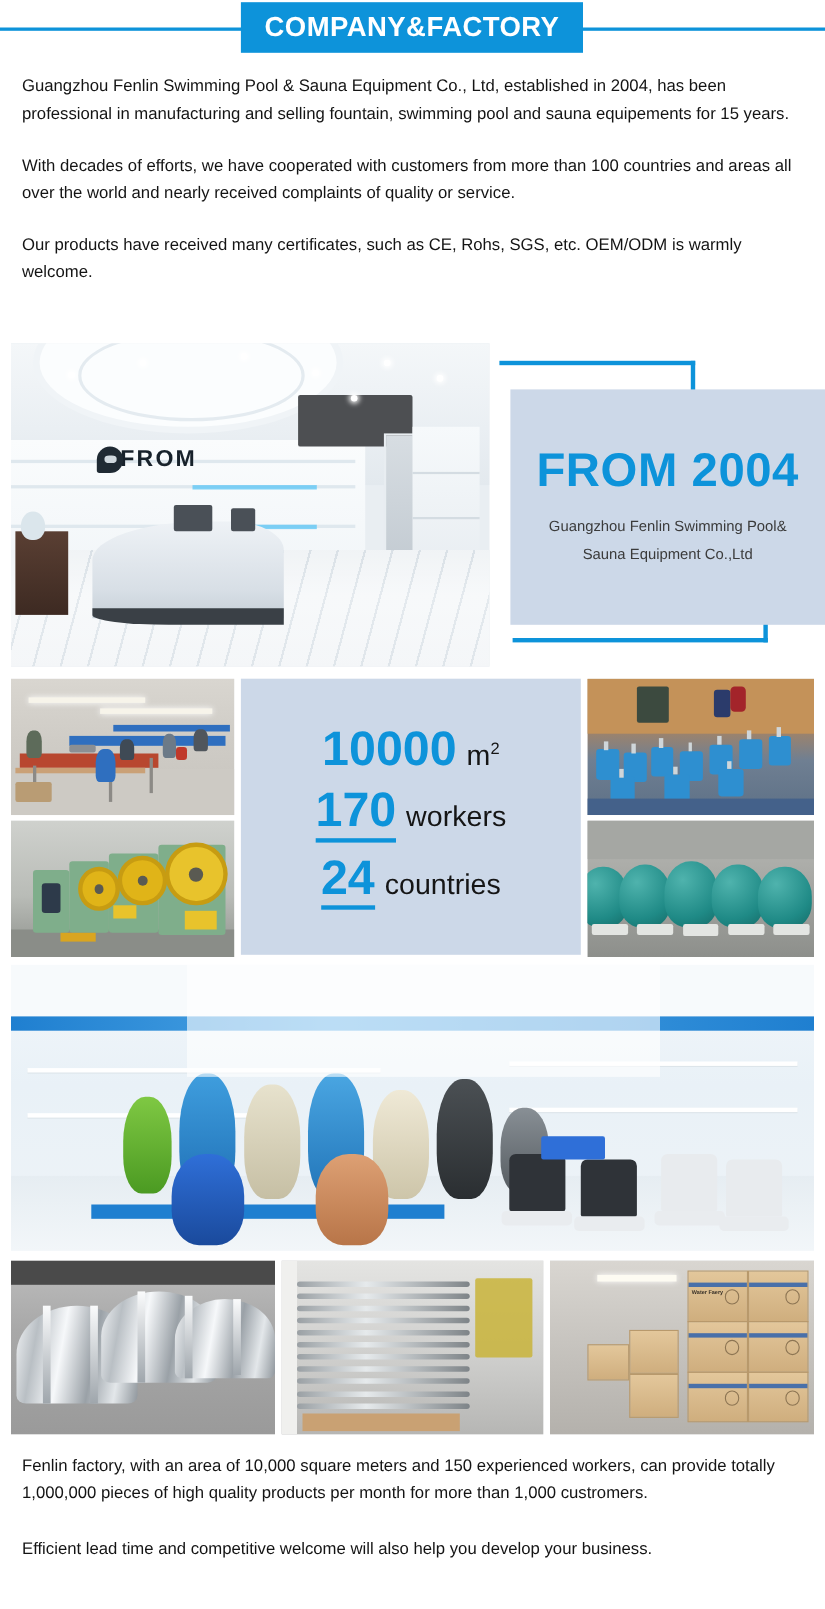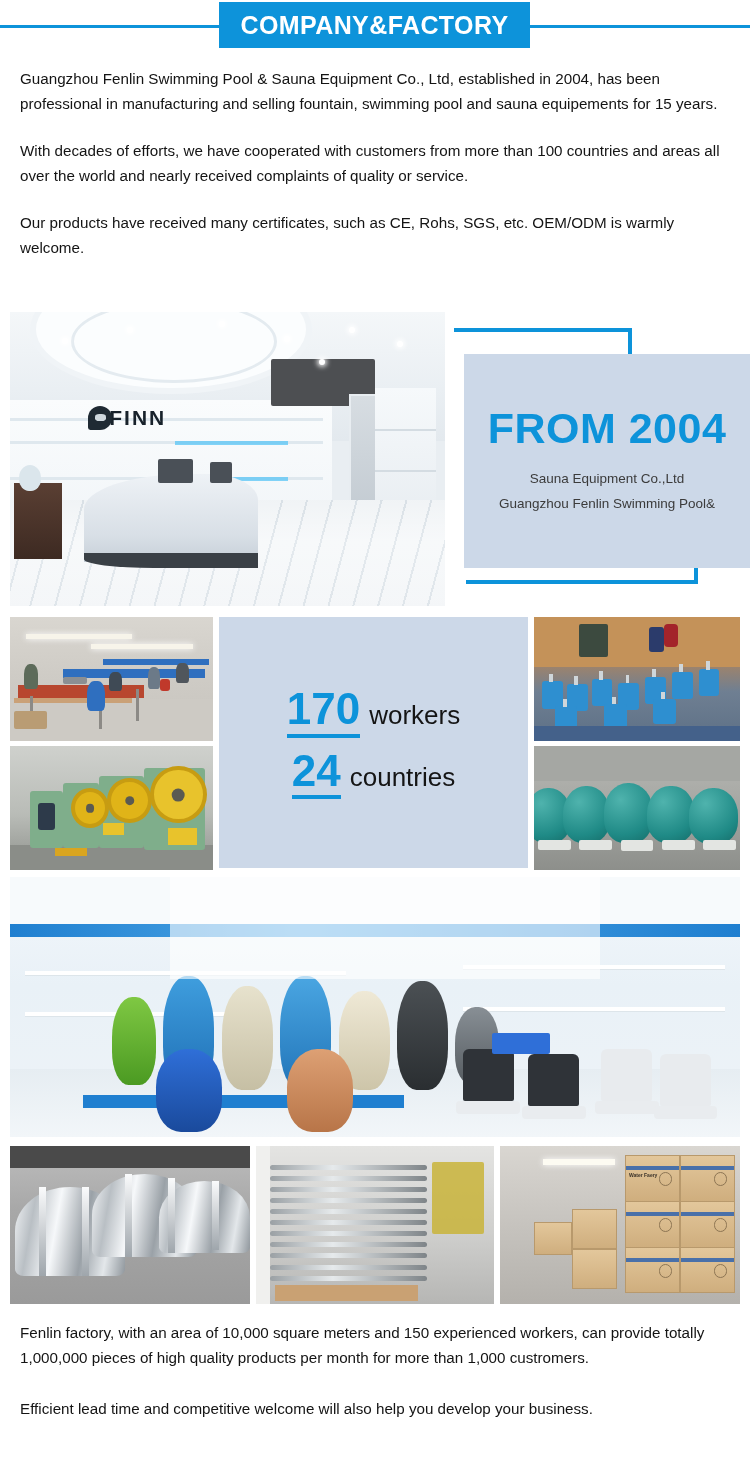--- a/index.html
+++ b/index.html
@@ -255,35 +255,35 @@
         <div class="lb-vase"></div>
         <div class="dot" style="left:12%;top:9%"></div>
         <div class="dot" style="left:27%;top:5%"></div>
         <div class="dot" style="left:48%;top:3%"></div>
         <div class="dot" style="left:63%;top:8%"></div>
         <div class="dot" style="left:78%;top:5%"></div>
         <div class="dot" style="left:89%;top:10%"></div>
         <div class="dot" style="left:71%;top:16%"></div>
         <div class="lb-logo">
           <span class="glyph"></span>
-          <span class="word">FINN</span>
+          <span class="word">FROM</span>
         </div>
       </div>
     </div>
 
     <div class="brand-panel">
       <span class="bk bk-top-h"></span>
       <span class="bk bk-top-v"></span>
       <span class="bk bk-bot-h"></span>
       <span class="bk bk-bot-v"></span>
       <div class="brand-card">
         <div class="from">FROM 2004</div>
         <div class="sub">
+          <div>Guangzhou Fenlin Swimming Pool&amp;</div>
           <div>Sauna Equipment Co.,Ltd</div>
-          <div>Guangzhou Fenlin Swimming Pool&amp;</div>
         </div>
       </div>
     </div>
   </div>
 
   <div class="row-stats">
 
     <div class="col-left">
       <div class="mini a">
         <div class="scene">
@@ -321,20 +321,24 @@
           <div class="pm-wheel" style="left:69%;top:16%;width:24%;height:40%;background:#e8c32c"></div>
           <div class="pm-yellow" style="left:46%;top:62%;width:10%;height:10%"></div>
           <div class="pm-yellow" style="left:78%;top:66%;width:14%;height:14%"></div>
           <div class="pm-yellow" style="left:22%;top:82%;width:16%;height:7%;background:#d9a520"></div>
           <div class="aw-p" style="left:14%;top:46%;width:8%;height:22%;background:#2d3a4a;border-radius:3px"></div>
         </div>
       </div>
     </div>
 
     <div class="stats-card">
+      <div class="stat-line">
+        <span class="stat-num">10000</span>
+        <span class="stat-unit"><span>m</span><sup>2</sup></span>
+      </div>
       <div class="stat-line">
         <span class="stat-num ul">170</span>
         <span class="stat-unit">workers</span>
       </div>
       <div class="stat-line">
         <span class="stat-num ul">24</span>
         <span class="stat-unit">countries</span>
       </div>
     </div>
 

